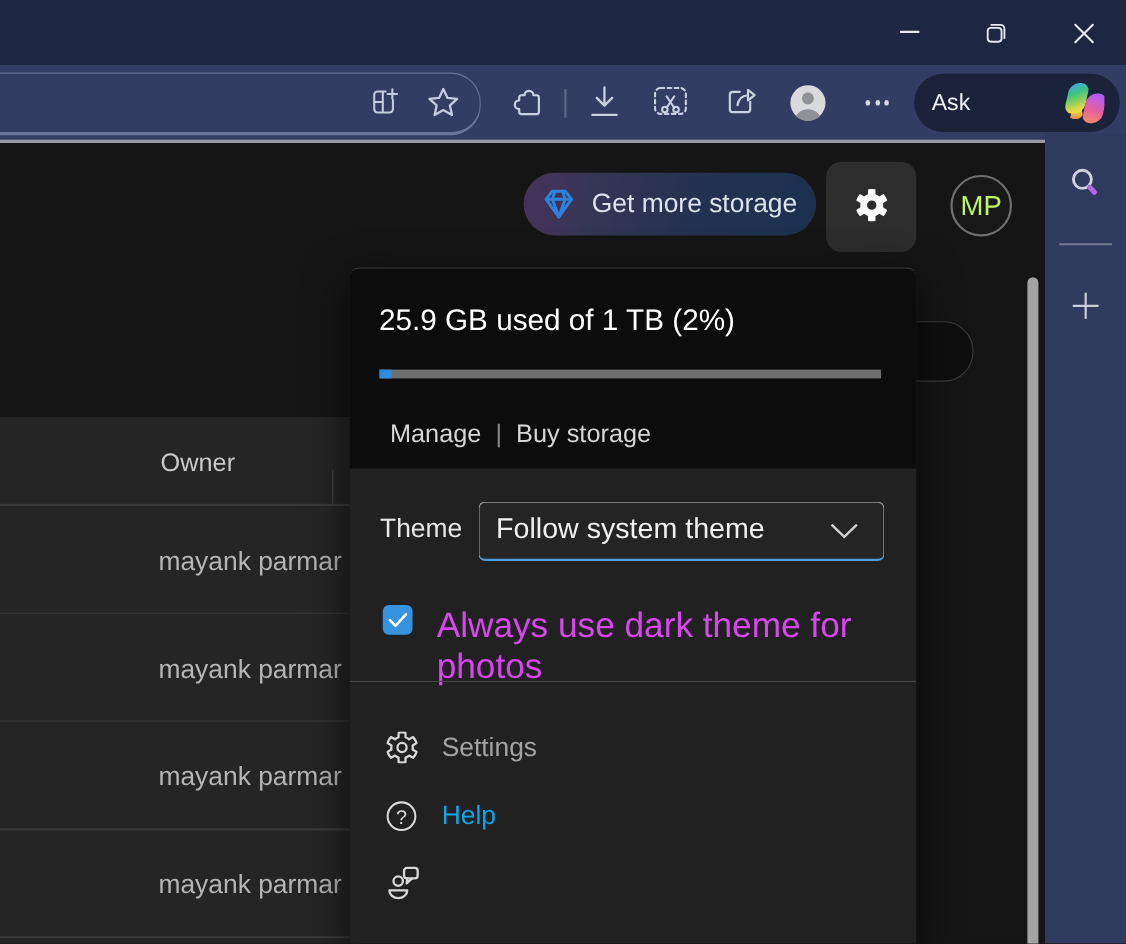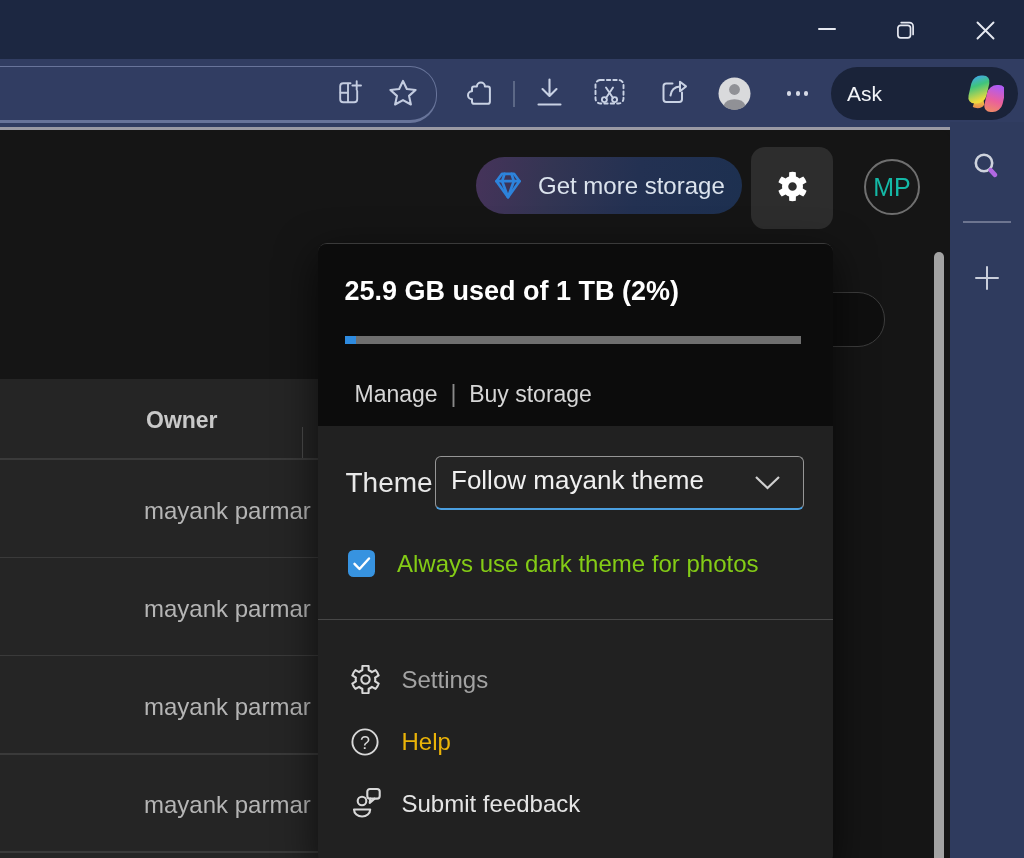--- a/index.html
+++ b/index.html
@@ -114,74 +114,73 @@
     <path d="M2.5 11.2 h23"></path>
     <path d="M10.5 3.8 l-2.3 7.4 5.8 16 M17.5 3.8 l2.3 7.4 -5.8 16"></path>
   </svg>
   <div class="abs" style="left:538px;top:157px;height:57px;line-height:57px;color:#dbe3ed;font-size:24px">Get more storage</div>
 
   <div class="abs" style="left:751px;top:147px;width:82px;height:82px;border-radius:14px;background:#2d2d2d"></div>
   <svg class="abs" style="left:777px;top:171px" width="31" height="31" viewBox="0 0 32 32">
     <path fill="#ffffff" fill-rule="evenodd" d="M12.48 5.79 L12.58 1.19 A15.2 15.2 0 0 1 19.42 1.19 L19.52 5.79 A10.8 10.8 0 0 1 23.09 7.85 L27.12 5.63 A15.2 15.2 0 0 1 30.54 11.56 L26.60 13.94 A10.8 10.8 0 0 1 26.60 18.06 L30.54 20.44 A15.2 15.2 0 0 1 27.12 26.37 L23.09 24.15 A10.8 10.8 0 0 1 19.52 26.21 L19.42 30.81 A15.2 15.2 0 0 1 12.58 30.81 L12.48 26.21 A10.8 10.8 0 0 1 8.91 24.15 L4.88 26.37 A15.2 15.2 0 0 1 1.46 20.44 L5.40 18.06 A10.8 10.8 0 0 1 5.40 13.94 L1.46 11.56 A15.2 15.2 0 0 1 4.88 5.63 L8.91 7.85 A10.8 10.8 0 0 1 12.48 5.79 Z M16 11.6 a4.4 4.4 0 1 0 0 8.8 a4.4 4.4 0 0 0 0 -8.8 Z"></path>
   </svg>
 
-  <div class="abs" style="left:864px;top:159px;width:52px;height:52px;border-radius:50%;border:2.4px solid #6f6f6f;background:#181818;color:#14b8a6;font-size:25px;text-align:center;line-height:52px">MP</div>
+  <div class="abs" style="left:864px;top:159px;width:52px;height:52px;border-radius:50%;border:2.4px solid #6f6f6f;background:#181818;color:#bef264;font-size:25px;text-align:center;line-height:52px">MP</div>
 
   <div class="abs" style="left:700px;top:292px;width:183px;height:53px;border-radius:27px;border:1.6px solid #3d3d3d;background:#0f0f0f"></div>
 
   <div class="abs" style="left:934px;top:252px;width:10px;height:610px;border-radius:5px;background:#a3a3a3"></div>
 
   <div class="abs" style="left:0;top:378.5px;width:326px;height:480px;background:#252525"></div>
-  <div class="abs" style="left:146px;top:407px;font-size:23px;font-weight:bold;color:#c9c9c9">Owner</div>
+  <div class="abs" style="left:146px;top:407px;font-size:23px;font-weight:normal;color:#c9c9c9">Owner</div>
   <div class="abs" style="left:301.5px;top:427px;width:1.6px;height:31px;background:#4a4a4a"></div>
   <div class="abs" style="left:0;top:458px;width:326px;height:1.6px;background:#3a3a3a"></div>
   <div class="abs" style="left:0;top:556.5px;width:326px;height:1.6px;background:#3a3a3a"></div>
   <div class="abs" style="left:0;top:654.8px;width:326px;height:1.6px;background:#3a3a3a"></div>
   <div class="abs" style="left:0;top:753px;width:326px;height:1.6px;background:#3a3a3a"></div>
   <div class="abs" style="left:0;top:851.3px;width:326px;height:1.6px;background:#3a3a3a"></div>
   <div class="abs" style="left:144px;top:497px;font-size:24px;color:#b5b5b5">mayank parmar</div>
   <div class="abs" style="left:144px;top:595px;font-size:24px;color:#b5b5b5">mayank parmar</div>
   <div class="abs" style="left:144px;top:693px;font-size:24px;color:#b5b5b5">mayank parmar</div>
   <div class="abs" style="left:144px;top:791px;font-size:24px;color:#b5b5b5">mayank parmar</div>
 
   <div class="abs" style="left:317.5px;top:242.5px;width:515px;height:620px;border-radius:9px;background:#212121;box-shadow:0 12px 40px rgba(0,0,0,0.65);overflow:hidden;border-top:1px solid #3a3a3a">
 
     <div class="abs" style="left:0;top:0;width:515px;height:182px;background:#0c0c0c"></div>
-    <div class="abs" style="left:27px;top:32px;font-size:27px;font-weight:bold;color:#ffffff">25.9 GB used of 1 TB (2%)</div>
+    <div class="abs" style="left:27px;top:32px;font-size:27px;font-weight:normal;color:#ffffff">25.9 GB used of 1 TB (2%)</div>
     <div class="abs" style="left:27px;top:92.5px;width:456px;height:8px;background:#6f6f6f"></div>
     <div class="abs" style="left:27px;top:92.5px;width:11.5px;height:8px;background:#2e8be0"></div>
     <div class="abs" style="left:37px;top:137px;font-size:23px;color:#d6d6d6">Manage&nbsp;&nbsp;<span style="color:#8a8a8a">|</span>&nbsp;&nbsp;Buy storage</div>
 
-    <div class="abs" style="left:28px;top:223px;font-size:28px;color:#e8e8e8">Theme</div>
+    <div class="abs" style="left:28px;top:223px;font-size:24px;color:#e8e8e8">Theme</div>
     <div class="abs" style="left:117px;top:212px;width:367.5px;height:51.5px;border-radius:6px;background:#242424;border:1.2px solid #969696;border-bottom:2.6px solid #4b9fe0"></div>
-    <div class="abs" style="left:133.5px;top:221px;font-size:26px;color:#f0f0f0">Follow mayank theme</div>
+    <div class="abs" style="left:133.5px;top:221px;font-size:26px;color:#f0f0f0">Follow system theme</div>
     <svg class="abs" style="left:436px;top:231px" width="27" height="15" viewBox="0 0 27 15" fill="none">
       <path d="M2 2 l11.5 11 11.5 -11" stroke="#d0d0d0" stroke-width="2.2"></path>
     </svg>
 
     <div class="abs" style="left:30.5px;top:306.5px;width:27px;height:27px;border-radius:5.5px;background:#3793e0"></div>
     <svg class="abs" style="left:30.5px;top:306.5px" width="27" height="27" viewBox="0 0 27 27" fill="none">
       <path d="M6.5 13.8 l5 5.2 9.5 -10.5" stroke="#ffffff" stroke-width="2.4" stroke-linecap="round" stroke-linejoin="round"></path>
     </svg>
-    <div class="abs" style="left:79.5px;top:306px;font-size:24px;color:#84cc16">Always use dark theme for photos</div>
+    <div class="abs" style="left:79.5px;top:306px;font-size:32px;color:#d946ef">Always use dark theme for photos</div>
 
     <div class="abs" style="left:0;top:375px;width:515px;height:1.6px;background:#474747"></div>
 
     <svg class="abs" style="left:33px;top:421px" width="29" height="29" viewBox="0 0 32 32" fill="none" stroke="#d8d8d8" stroke-width="2.3" stroke-linejoin="round">
       <path d="M12.48 5.79 L12.58 1.19 A15.2 15.2 0 0 1 19.42 1.19 L19.52 5.79 A10.8 10.8 0 0 1 23.09 7.85 L27.12 5.63 A15.2 15.2 0 0 1 30.54 11.56 L26.60 13.94 A10.8 10.8 0 0 1 26.60 18.06 L30.54 20.44 A15.2 15.2 0 0 1 27.12 26.37 L23.09 24.15 A10.8 10.8 0 0 1 19.52 26.21 L19.42 30.81 A15.2 15.2 0 0 1 12.58 30.81 L12.48 26.21 A10.8 10.8 0 0 1 8.91 24.15 L4.88 26.37 A15.2 15.2 0 0 1 1.46 20.44 L5.40 18.06 A10.8 10.8 0 0 1 5.40 13.94 L1.46 11.56 A15.2 15.2 0 0 1 4.88 5.63 L8.91 7.85 A10.8 10.8 0 0 1 12.48 5.79 Z"></path>
       <circle cx="16" cy="16" r="4.6"></circle>
     </svg>
     <div class="abs" style="left:84px;top:422px;font-size:24px;color:#a3a3a3">Settings</div>
     <svg class="abs" style="left:33px;top:484px" width="28" height="28" viewBox="0 0 28 28" fill="none">
       <circle cx="14" cy="14" r="12.6" stroke="#d8d8d8" stroke-width="1.9"></circle>
       <text x="14" y="21" text-anchor="middle" font-size="18" fill="#d8d8d8" font-family="Liberation Sans">?</text>
     </svg>
-    <div class="abs" style="left:84px;top:484px;font-size:24px;color:#eab308">Help</div>
+    <div class="abs" style="left:84px;top:484px;font-size:24px;color:#0ea5e9">Help</div>
     <svg class="abs" style="left:31px;top:542px" width="32" height="36" viewBox="0 0 32 36" fill="none" stroke="#d8d8d8" stroke-width="2.1" stroke-linejoin="round" stroke-linecap="round">
       <circle cx="13" cy="15" r="4.3"></circle>
       <path d="M5 23.5 h16.2 a8.1 7 0 0 1 -16.2 0 z"></path>
       <rect x="18.3" y="3" width="12.4" height="9.6" rx="2.6"></rect>
       <path d="M21.3 12.6 l-.6 4.4 4.9 -4.4"></path>
     </svg>
-    <div class="abs" style="left:84px;top:546px;font-size:24px;color:#e4e4e4">Submit feedback</div>
   </div>
 
 </div>
 
 </body></html>

